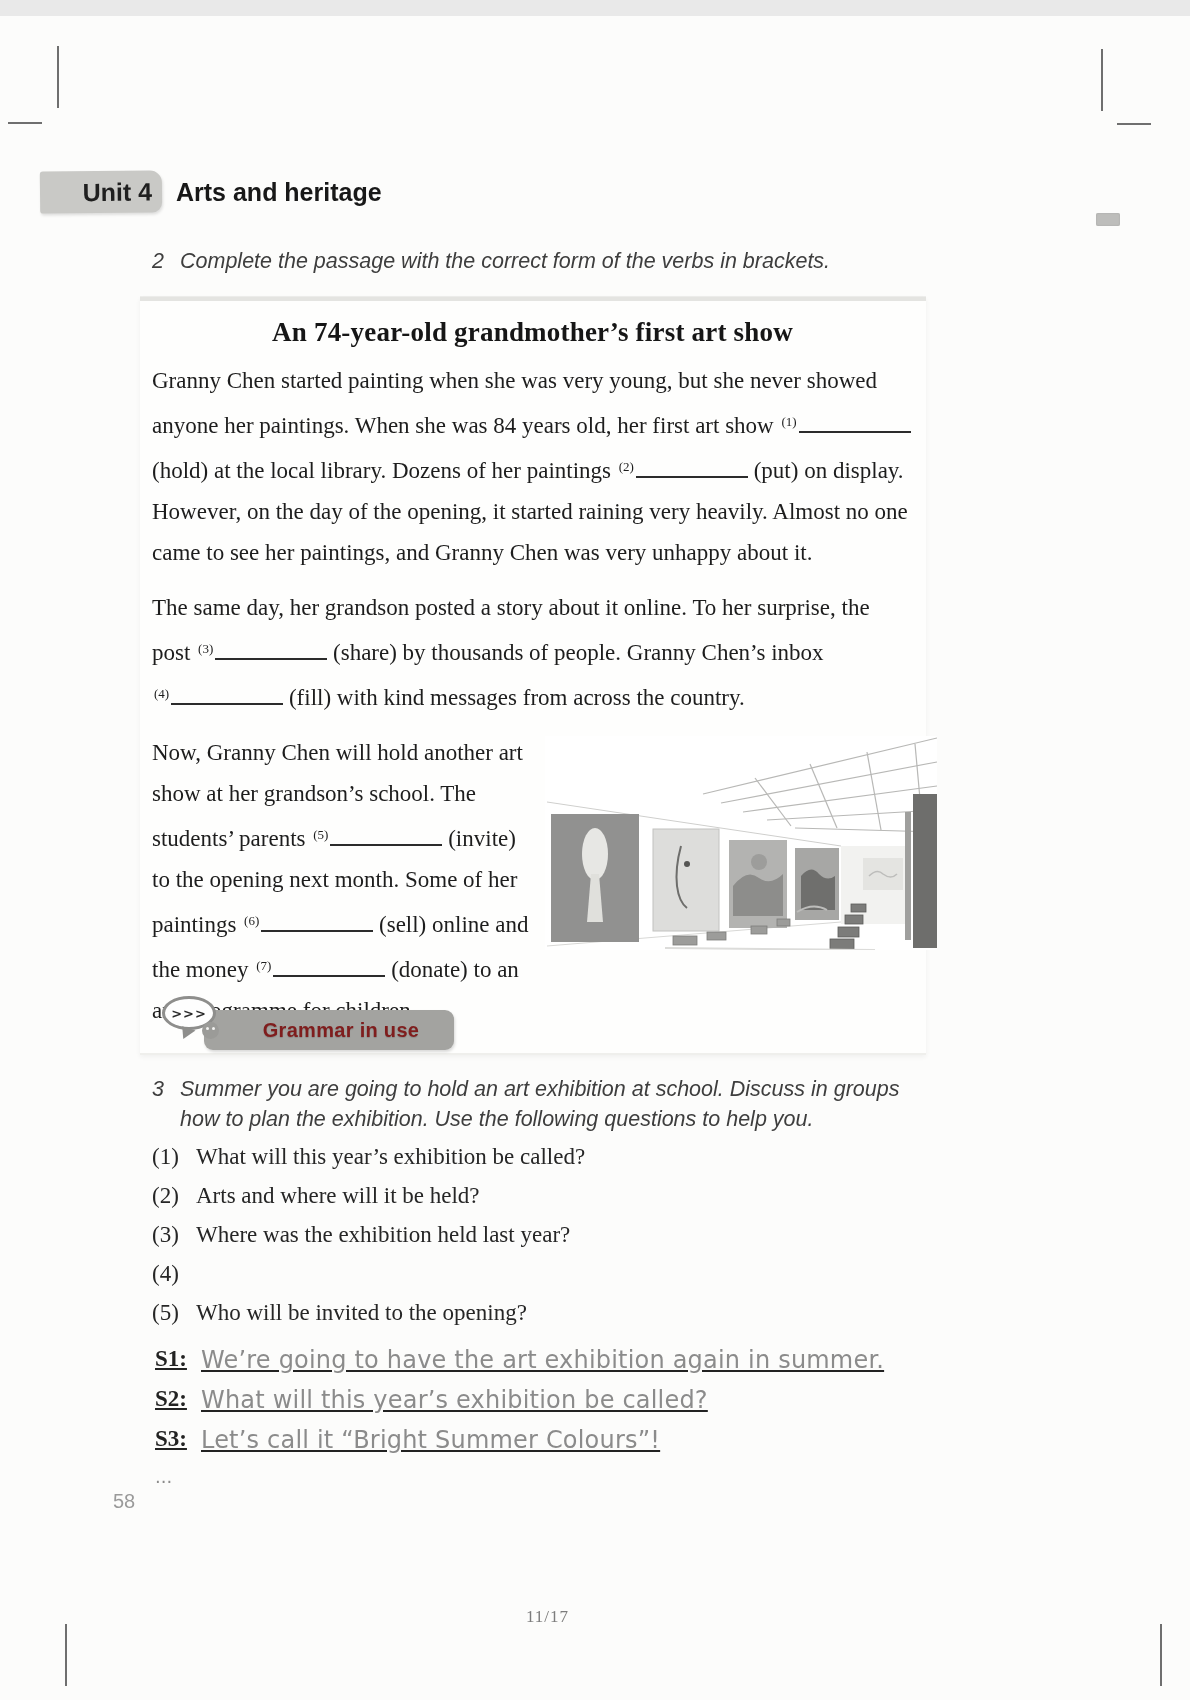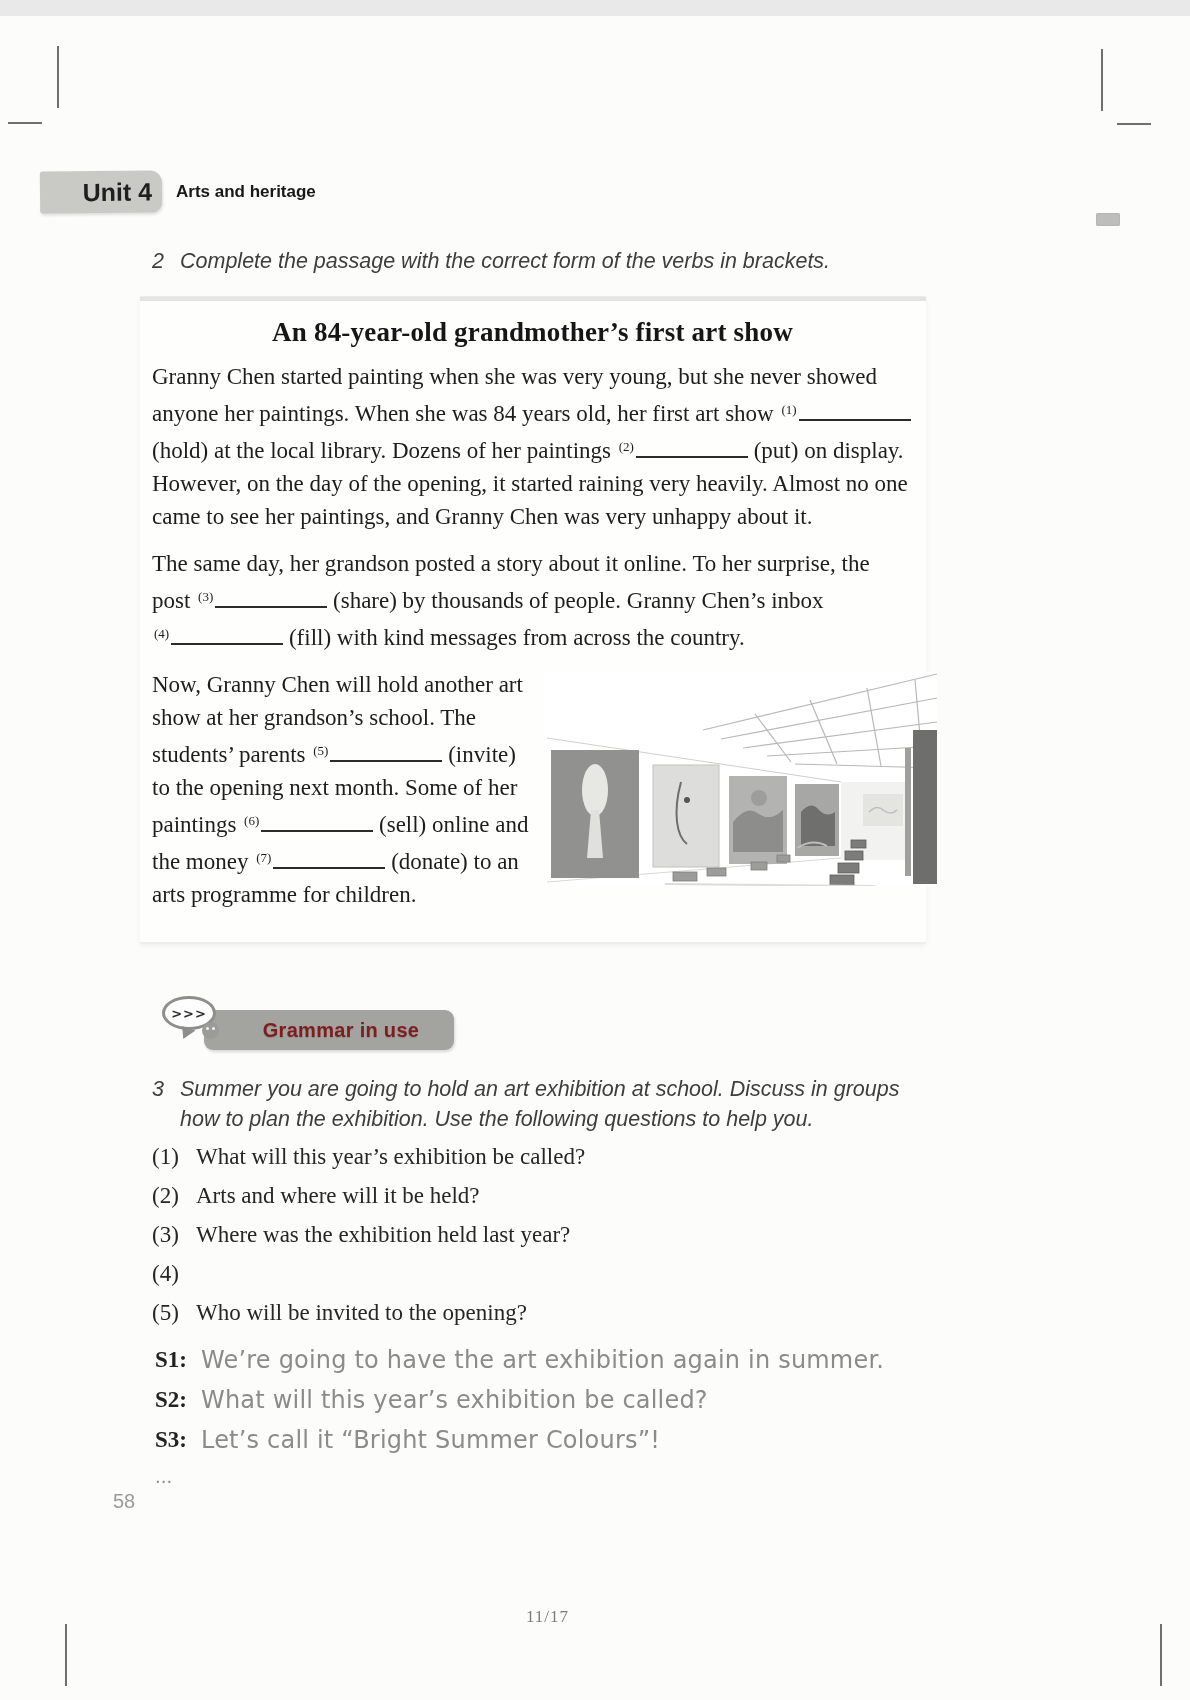--- a/index.html
+++ b/index.html
@@ -26,40 +26,40 @@
   
   .unit-header { position:absolute; left:40px; top:155px; display:flex; align-items:center; }
   .unit-badge {
     width:122px; height:42px; background:#c9c9c6; color:#1f1f1f;
     font-family:"Liberation Sans", sans-serif; font-weight:bold; font-size:25px;
     display:flex; align-items:center; justify-content:flex-end; padding-right:10px;
     border-radius:3px 12px 10px 3px; transform:rotate(-0.6deg);
     box-shadow:1px 2px 3px rgba(0,0,0,0.12);
   }
   .unit-title { margin-left:14px; font-family:"Liberation Sans", sans-serif;
-    font-weight:bold; font-size:17px; color:#181818; }
+    font-weight:bold; font-size:25px; color:#181818; }
 
   
   .ex-row { position:absolute; display:flex; font-family:"Liberation Sans", sans-serif;
     font-style:italic; font-size:21.5px; color:#3e3e3e; line-height:30px; }
   .ex-num { width:28px; flex:0 0 28px; }
   .ex2-row { left:152px; top:230px; width:790px; }
   .ex3-row { left:152px; top:1058px; width:780px; }
 
   
   .passage-box {
     position:absolute; left:140px; top:281px; width:786px;
     background:#fefefd;
     border-top:4px solid #e4e4e1; border-bottom:2px solid #efefec;
     box-shadow:0 2px 5px rgba(0,0,0,0.05), 0 -1px 0 #eeeeec;
     padding:16px 13px 22px 12px;
   }
   .passage-title { text-align:center; font-weight:bold; font-size:27px; color:#161616;
     margin-bottom:12px; letter-spacing:0.2px; }
-  .passage-para { font-size:23px; line-height:33px; color:#1d1d1d; margin-bottom:14px;
+  .passage-para { font-size:23px; line-height:41px; color:#1d1d1d; margin-bottom:14px;
     text-align:left; }
   .passage-para:last-child { margin-bottom:0; }
   .blank { white-space:nowrap; }
   .blank sup { font-size:13px; vertical-align:7px; margin:0 2px 0 2px; color:#1d1d1d; }
   .blank-line { display:inline-block; width:112px; border-bottom:2px solid #2c2c2c; }
   .figure-wrap { float:right; width:392px; height:248px; margin:4px -24px 0 10px; }
   .figure-wrap svg { display:block; }
 
   
   .gbadge { position:absolute; left:162px; top:980px; width:300px; height:58px; }
@@ -85,21 +85,21 @@
   .gbadge-face::before { left:4px; } .gbadge-face::after { left:10px; }
 
   
   .questions { position:absolute; left:152px; top:1128px; width:780px; }
   .question-row { display:flex; font-size:23px; color:#262626; line-height:26px;
     margin-bottom:13px; }
   .q-num { width:44px; flex:0 0 44px; }
 
   
   .dialogue { position:absolute; left:155px; top:1330px; width:760px; }
-  .dialogue-row { display:flex; margin-bottom:12px; align-items:center; }
+  .dialogue-row { display:flex; margin-bottom:12px; align-items:flex-start;text-decoration:underline; }
   .d-speaker { width:46px; flex:0 0 46px; font-weight:bold; font-size:23px; color:#222; }
   .d-text { font-family:"DejaVu Sans", sans-serif; font-size:24px; color:#8b8b8b;
     letter-spacing:0.2px; }
   .dialogue-ellipsis { font-family:"DejaVu Sans", sans-serif; font-size:18px;
     color:#8b8b8b; margin-top:2px; }
 
   .page-number { position:absolute; left:113px; top:1474px; font-family:"Liberation Sans", sans-serif;
     font-size:20px; color:#9a9a9a; }
   .footer-indicator { position:absolute; left:0; top:1591px; width:1095px; text-align:center;
     font-size:17px; color:#7c7c7c; letter-spacing:1px; }
@@ -123,21 +123,21 @@
     </div>
     <div class="unit-title">Arts and heritage</div>
   </div>
 
   <div class="ex-row ex2-row">
     <span class="ex-num">2</span>
     <span>Complete the passage with the correct form of the verbs in brackets.</span>
   </div>
 
   <div class="passage-box">
-    <div class="passage-title">An 84-year-old grandmother’s first art show</div>
+    <div class="passage-title">An 74-year-old grandmother’s first art show</div>
 
     <p class="passage-para"><span>Granny Chen started painting when she was very young, but she never showed anyone her paintings. When she was 84 years old, her first art show </span><span class="blank"><sup>(1)</sup><span class="blank-line"></span></span><span> (hold) at the local library. Dozens of her paintings </span><span class="blank"><sup>(2)</sup><span class="blank-line"></span></span><span> (put) on display. However, on the day of the opening, it started raining very heavily. Almost no one came to see her paintings, and Granny Chen was very unhappy about it.</span></p>
 
     <p class="passage-para"><span>The same day, her grandson posted a story about it online. To her surprise, the post </span><span class="blank"><sup>(3)</sup><span class="blank-line"></span></span><span> (share) by thousands of people. Granny Chen’s inbox </span><span class="blank"><sup>(4)</sup><span class="blank-line"></span></span><span> (fill) with kind messages from across the country.</span></p>
 
     <p class="passage-para">
       <span class="figure-wrap">
         <svg width="392" height="214" viewBox="0 0 392 214" xmlns="http://www.w3.org/2000/svg">
           <rect x="0" y="0" width="392" height="214" fill="#ffffff"></rect>
 

